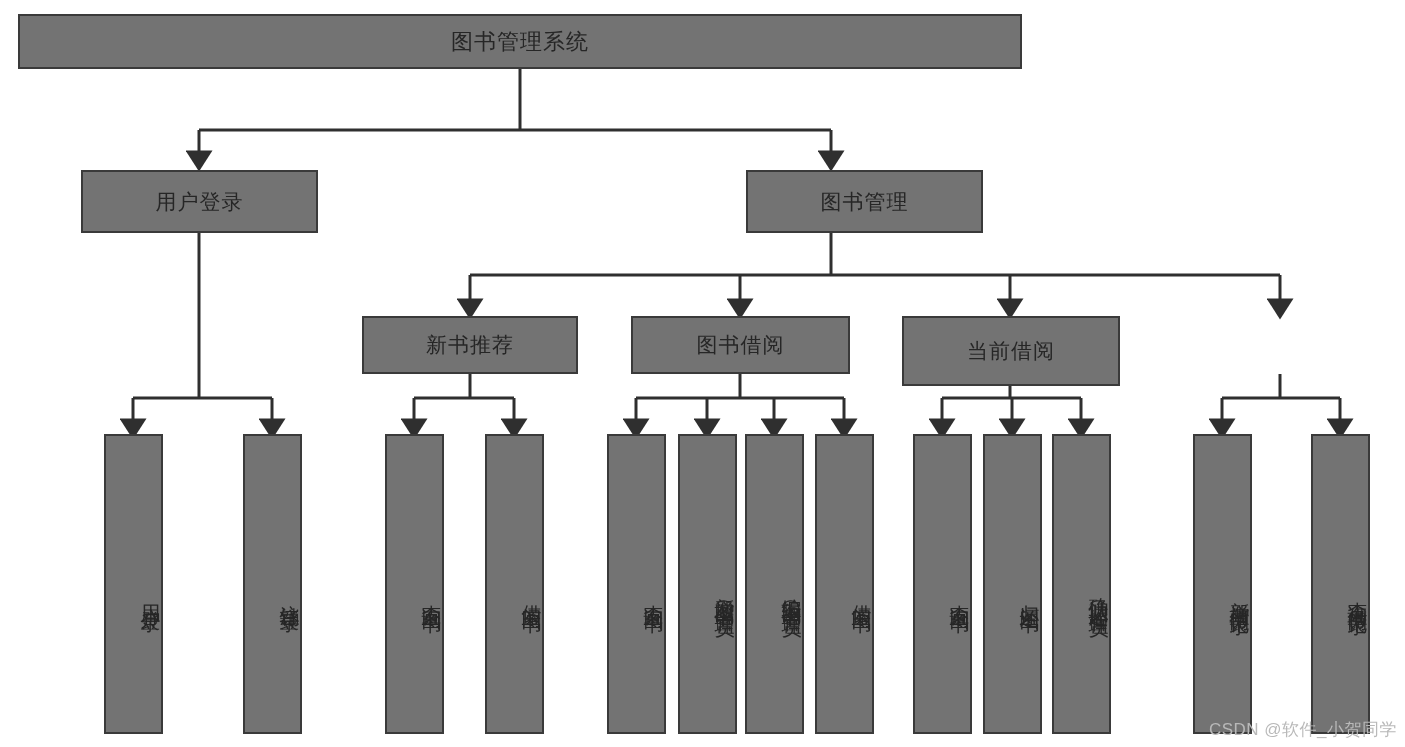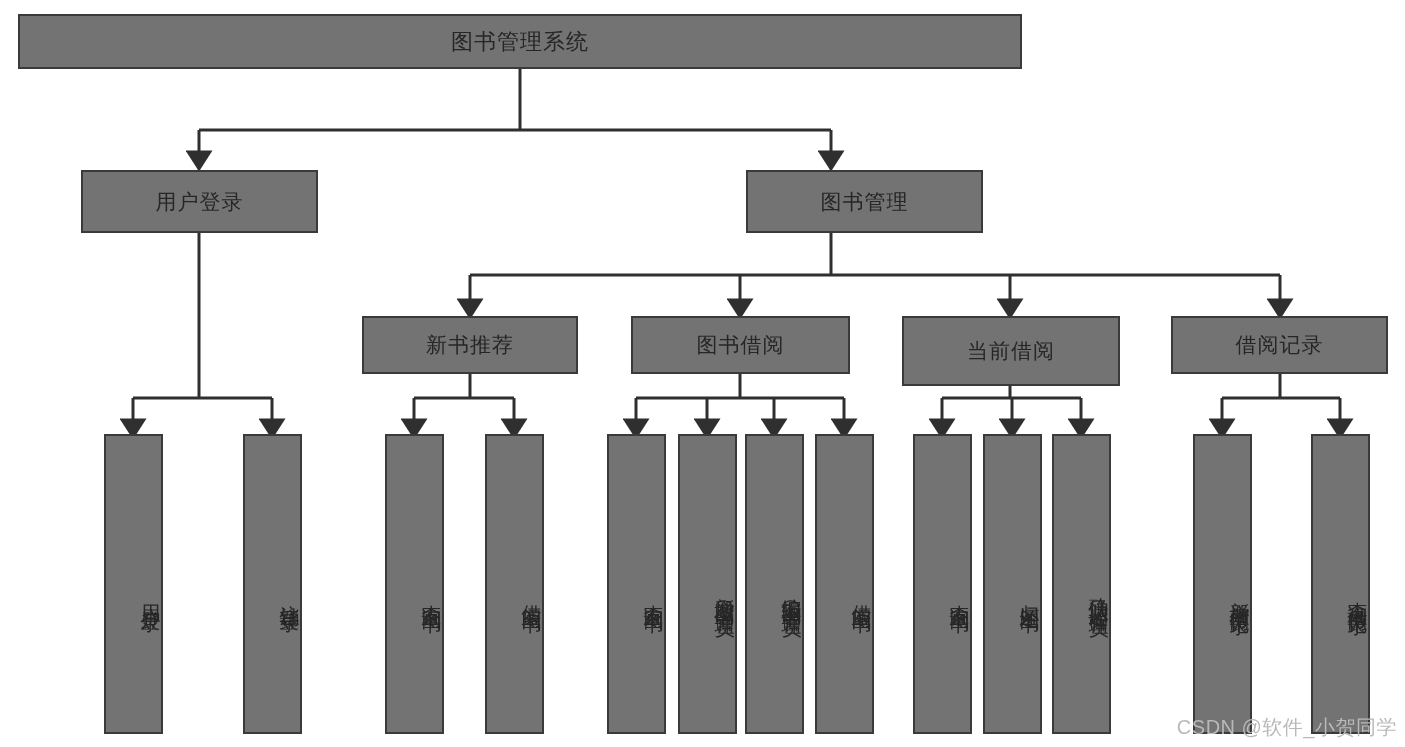--- a/index.html
+++ b/index.html
@@ -53,21 +53,21 @@
   }
   .leaf-label {
     writing-mode: vertical-rl;
     text-orientation: upright;
     white-space: nowrap;
   }
   .watermark {
     position: absolute;
     right: 8px;
     bottom: 6px;
-    font-size: 20px;
+    font-size: 17px;
     color: #b9b9b9;
     letter-spacing: 0.5px;
     white-space: nowrap;
   }
 </style>
 </head>
 <body>
 
 <div id="canvas">
 
@@ -122,21 +122,20 @@
   </svg>
 
   <div class="node horiz root" style="left:18px; top:14px; width:1004px; height:55px;">图书管理系统</div>
 
   <div class="node horiz" style="left:81px; top:170px; width:237px; height:63px;">用户登录</div>
   <div class="node horiz" style="left:712px; top:170px; width:237px; height:63px;margin-left:34px;">图书管理</div>
 
   <div class="node horiz" style="left:362px; top:316px; width:216px; height:58px;">新书推荐</div>
   <div class="node horiz" style="left:631px; top:316px; width:219px; height:58px;text-align:center;">图书借阅</div>
   <div class="node horiz" style="left:902px; top:316px; width:218px; height:70px;">当前借阅</div>
-  <div class="node horiz" style="left:1171px; top:316px; width:217px; height:58px;">借阅记录</div>
 
   <div class="node leaf" style="left:104px; top:434px; width:59px; height:300px;">
     <span class="leaf-label">用户登录</span>
   </div>
   <div class="node leaf" style="left:243px; top:434px; width:59px; height:300px;">
     <span class="leaf-label">注销登录</span>
   </div>
 
   <div class="node leaf" style="left:385px; top:434px; width:59px; height:300px;">
     <span class="leaf-label">查询图书</span>

